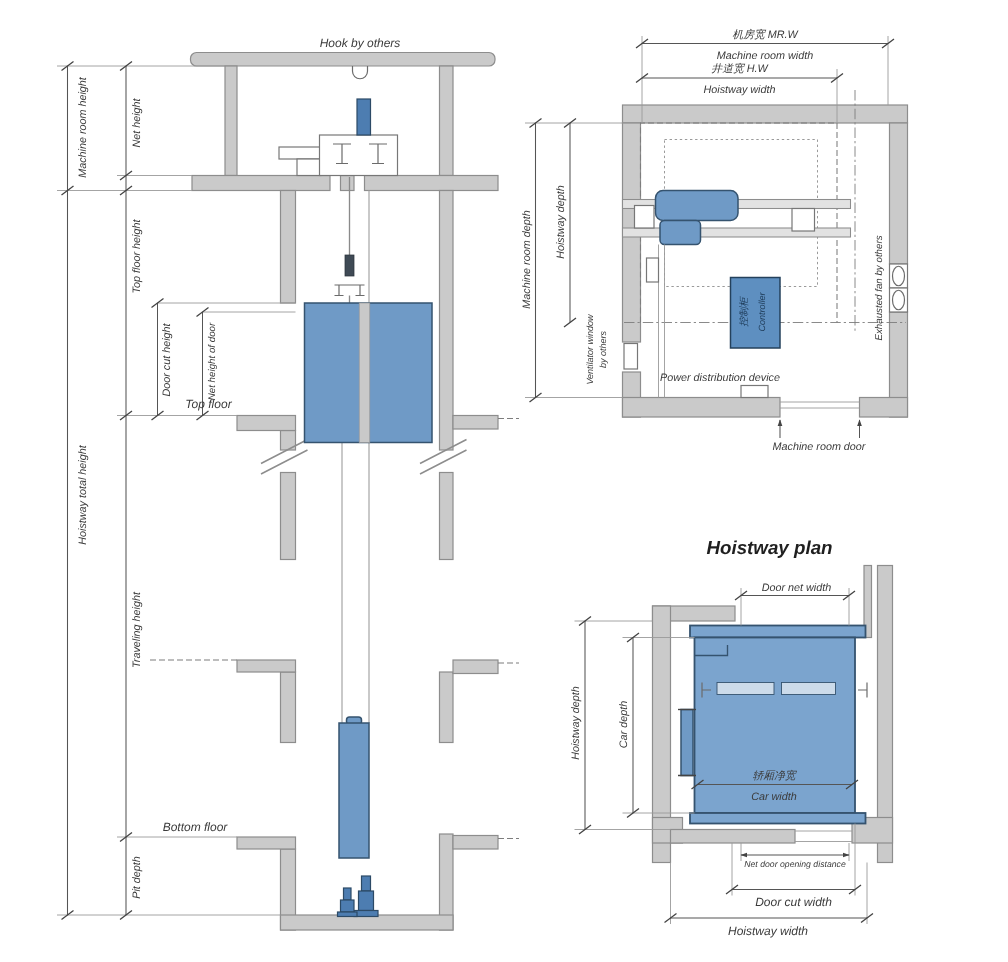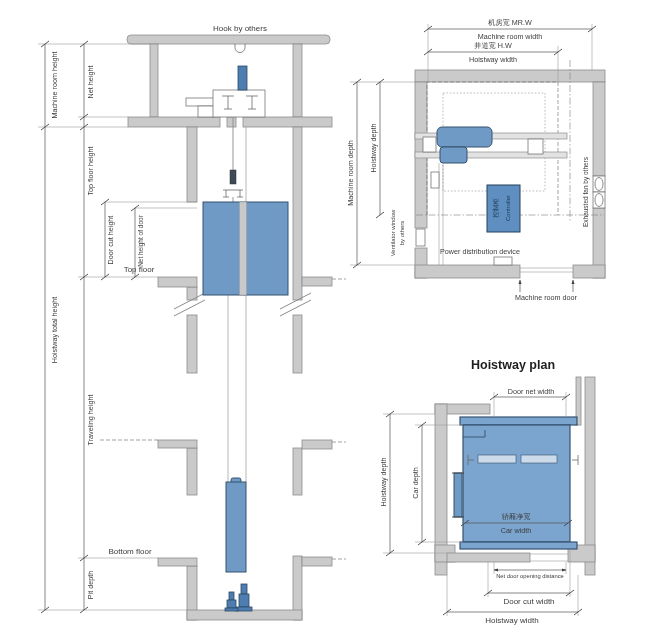--- a/index.html
+++ b/index.html
@@ -1,17 +1,17 @@
 <!DOCTYPE html>
 <html><head>
 <meta charset="utf-8">
 <style>
   html,body{margin:0;padding:0;background:#ffffff;}
   #canvas{position:relative;width:672px;height:641px;background:#fff;overflow:hidden;
-          font-family:"Liberation Sans",sans-serif;}
+          font-family:"Liberation Sans",sans-serif;font-style:italic;}
   svg{display:block}
   
   .wall{fill:#cacaca;stroke:#8d8d8d;stroke-width:.8}
   .slab{fill:#cacaca;stroke:#8d8d8d;stroke-width:.8}
   .white-box{fill:#ffffff;stroke:#777;stroke-width:.8}
   .beam{fill:#e2e2e2;stroke:#8d8d8d;stroke-width:.7}
   
   .blue{fill:#6f9ac6;stroke:#35536f;stroke-width:1}
   .blue-lt{fill:#7ba4ce;stroke:#35536f;stroke-width:1.2}
   .blue-dk{fill:#4d7db1;stroke:#2c4a66;stroke-width:.8}

